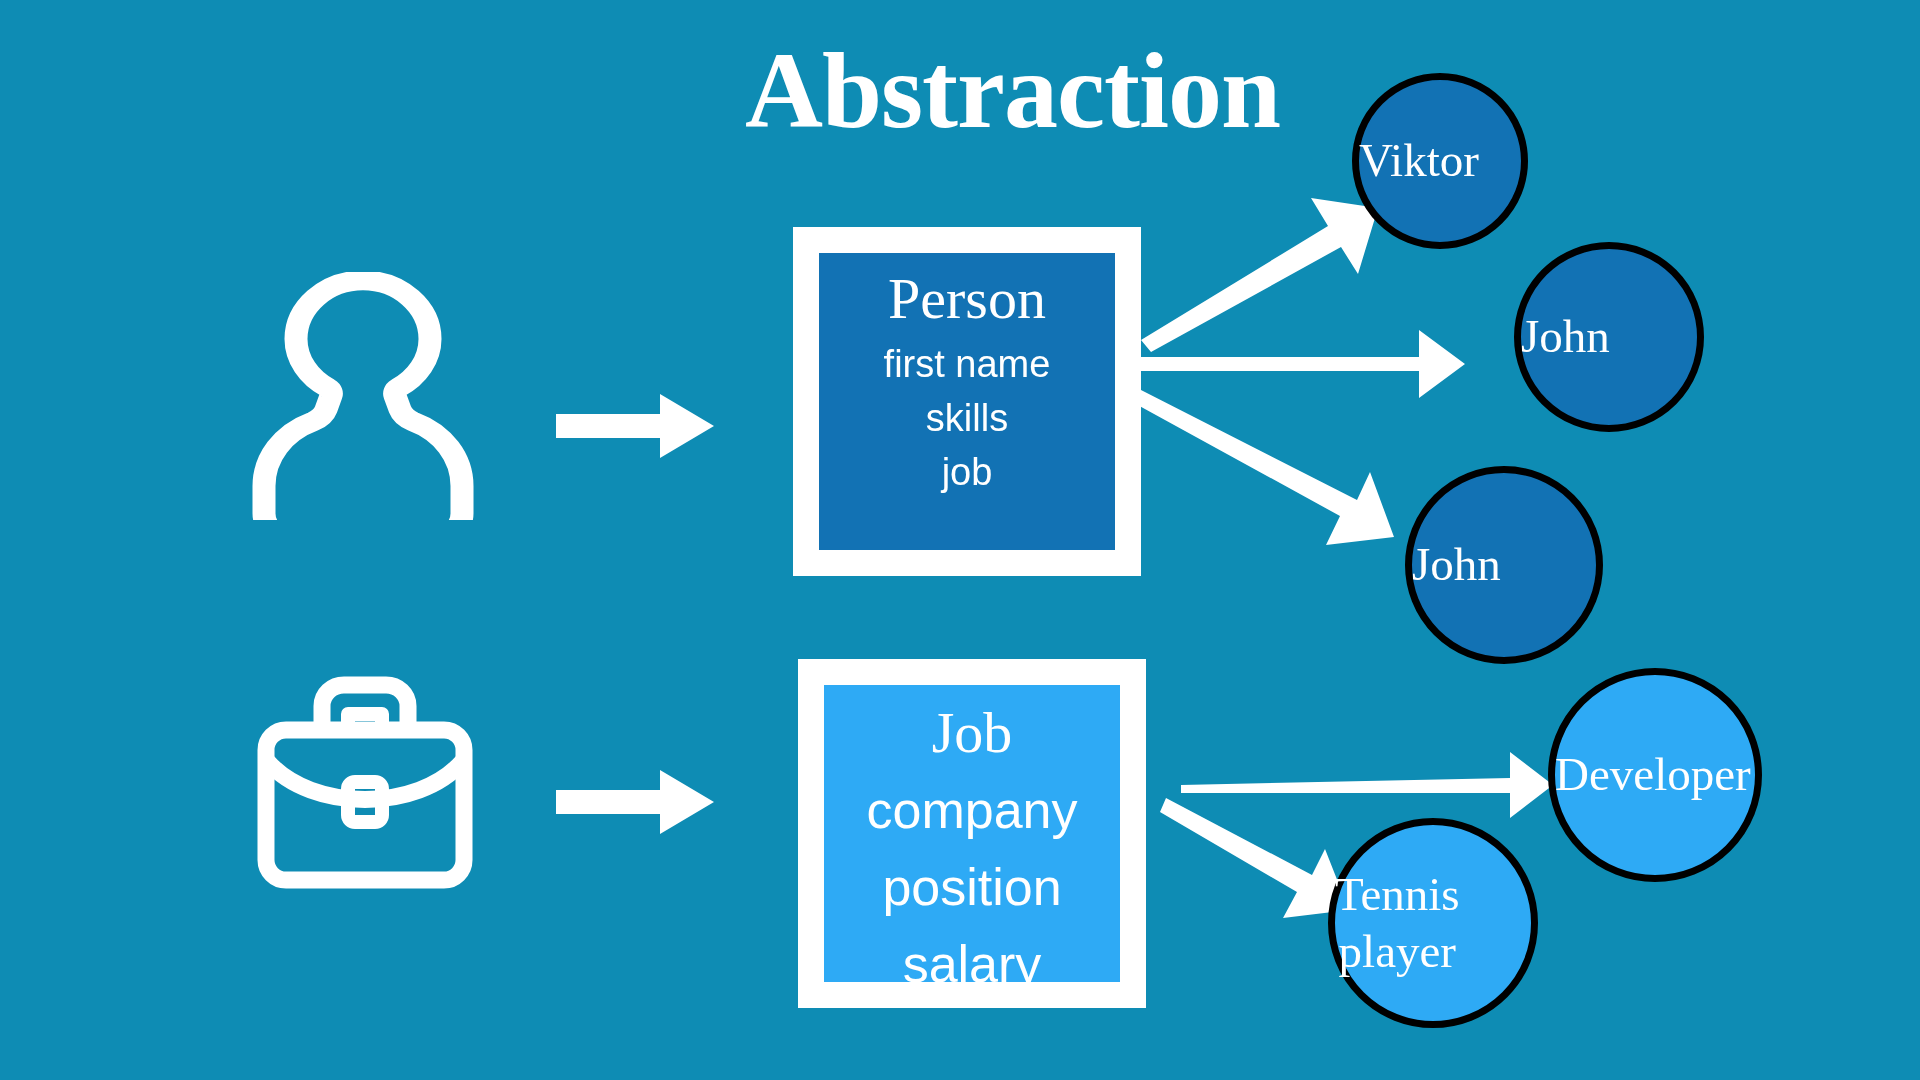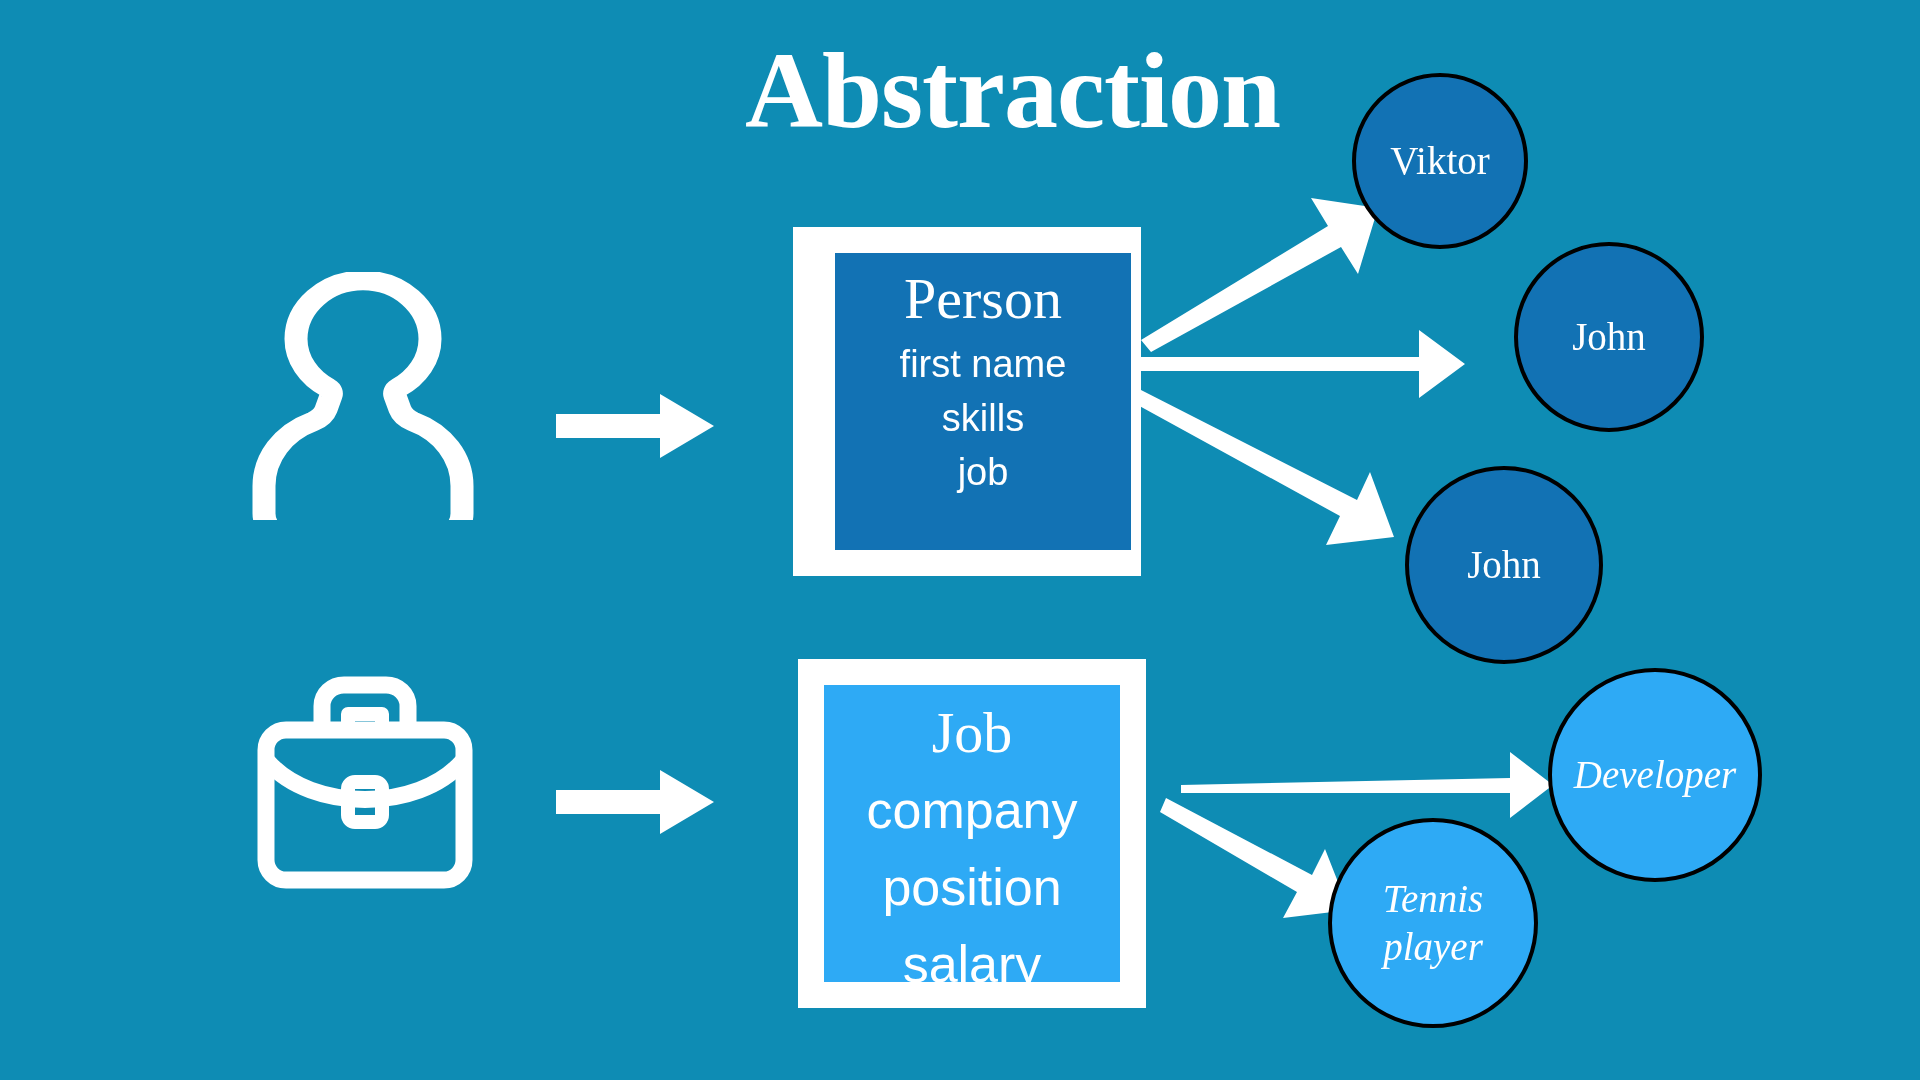--- a/index.html
+++ b/index.html
@@ -76,44 +76,43 @@
     font-family: "Liberation Sans", sans-serif;
     font-weight: normal;
     color: #ffffff;
     font-size: 38px;
     line-height: 1.42;
     white-space: nowrap;
     text-align: right;
   }
 
   #person-box { left: 793px; top: 227px; width: 348px; height: 349px; }
-  #person-box .class-box-inner { background: #1272b4; margin-left: 16px; }
+  #person-box .class-box-inner { background: #1272b4; }
 
   #job-box { left: 798px; top: 659px; width: 348px; height: 349px; }
   #job-box .class-box-inner { background: #2eaaf5; padding-top: 16px; }
   #job-box .class-attr { font-size: 52px; line-height: 1.48; }
 
   
   .node-circle {
     position: absolute;
     border-radius: 50%;
-    border: 4px solid #000000;
+    border: 7px solid #000000;
     box-sizing: border-box;
     display: flex;
     align-items: center;
-    justify-content: center;
     text-align: center;
     color: #ffffff;
     font-family: "Liberation Serif", serif;
-    font-size: 39px;
+    font-size: 47px;
     line-height: 1.22;
     user-select: none;
   }
   .node-dark  { background: #1272b4; }
-  .node-light { background: #2eaaf5; font-style: italic; }
+  .node-light { background: #2eaaf5; }
 
   #node-viktor  { left: 1352px; top: 73px;  width: 176px; height: 176px; }
   #node-john    { left: 1514px; top: 242px; width: 190px; height: 190px; }
   #node-roger   { left: 1405px; top: 466px; width: 198px; height: 198px; }
   #node-developer { left: 1548px; top: 668px; width: 214px; height: 214px; }
   #node-tennis  { left: 1328px; top: 818px; width: 210px; height: 210px; }
 
   
   #rel-arrows {
     position: absolute;

